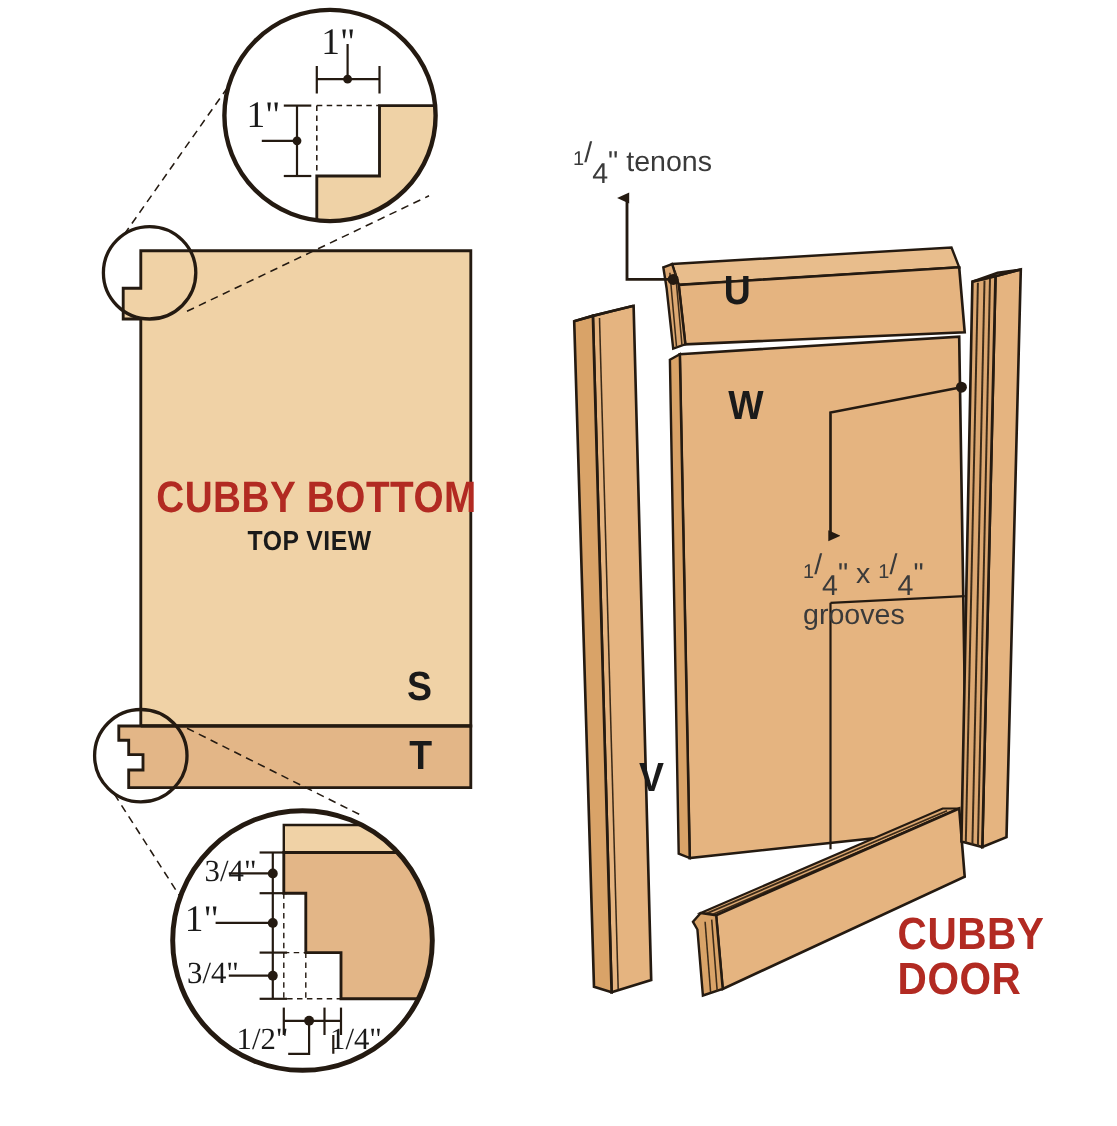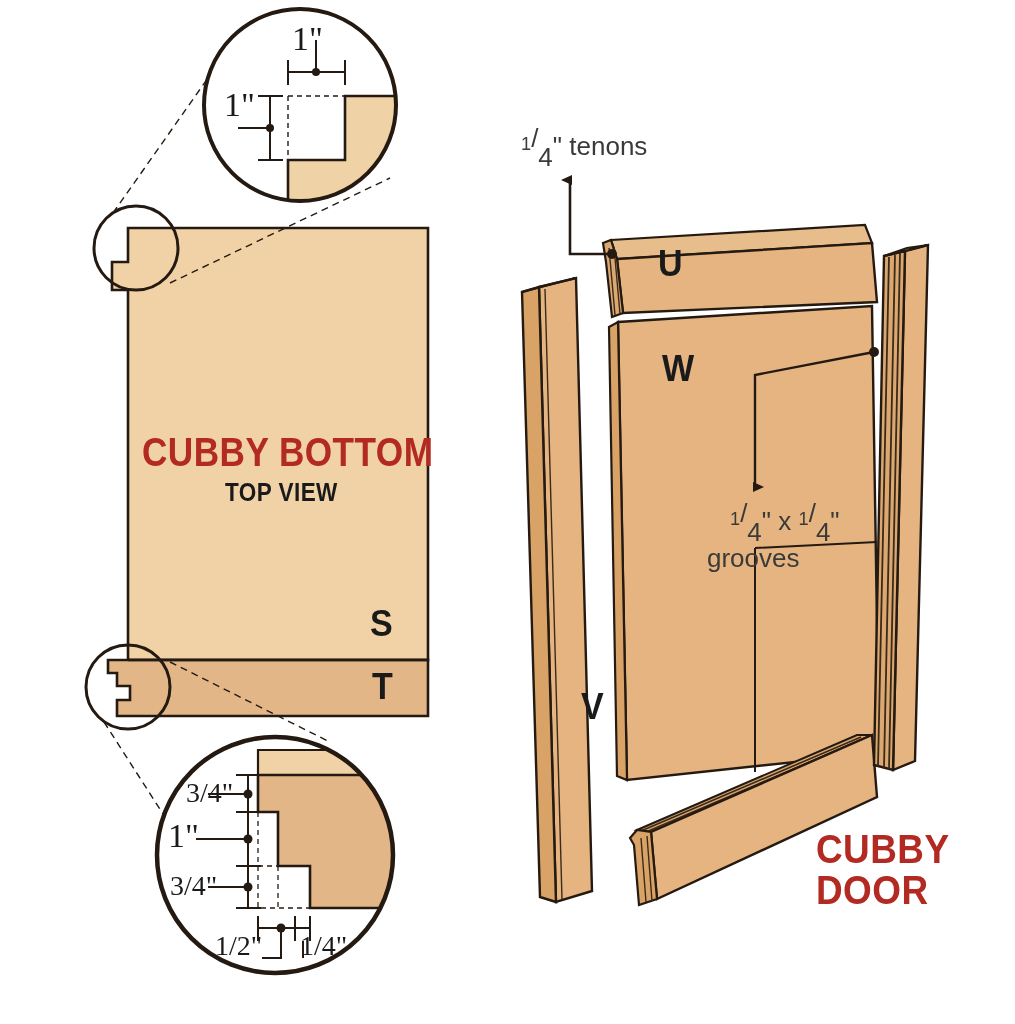--- a/index.html
+++ b/index.html
@@ -318,21 +318,21 @@
   <div class="txt door-title" style="left:816px; top:829px;">CUBBY</div>
   <div class="txt door-title" style="left:816px; top:870px;">DOOR</div>
 
   <div class="txt callout" style="left:521px; top:133px;">
     <span class="frac">1</span><span class="frac frac-slash">/</span><span class="frac frac-den">4</span><span>" tenons</span>
   </div>
 
   <div class="txt callout" style="left:730px; top:508px;">
     <span class="frac">1</span><span class="frac frac-slash">/</span><span class="frac frac-den">4</span><span>"  x  </span><span class="frac">1</span><span class="frac frac-slash">/</span><span class="frac frac-den">4</span><span>"</span>
   </div>
-  <div class="txt callout" style="left:707px; top:545px;">grooves</div>
+  <div class="txt callout" style="left:730px; top:545px;">grooves</div>
 
   <div class="txt dim-label dim-label-lg" style="left:292px; top:22px;">1"</div>
   <div class="txt dim-label dim-label-lg" style="left:224px; top:88px;">1"</div>
 
   <div class="txt dim-label" style="left:186px; top:779px;">
     <span>3</span><span>/</span><span>4</span><span>"</span>
   </div>
 
   <div class="txt dim-label dim-label-lg" style="left:168px; top:819px;">1"</div>
 

